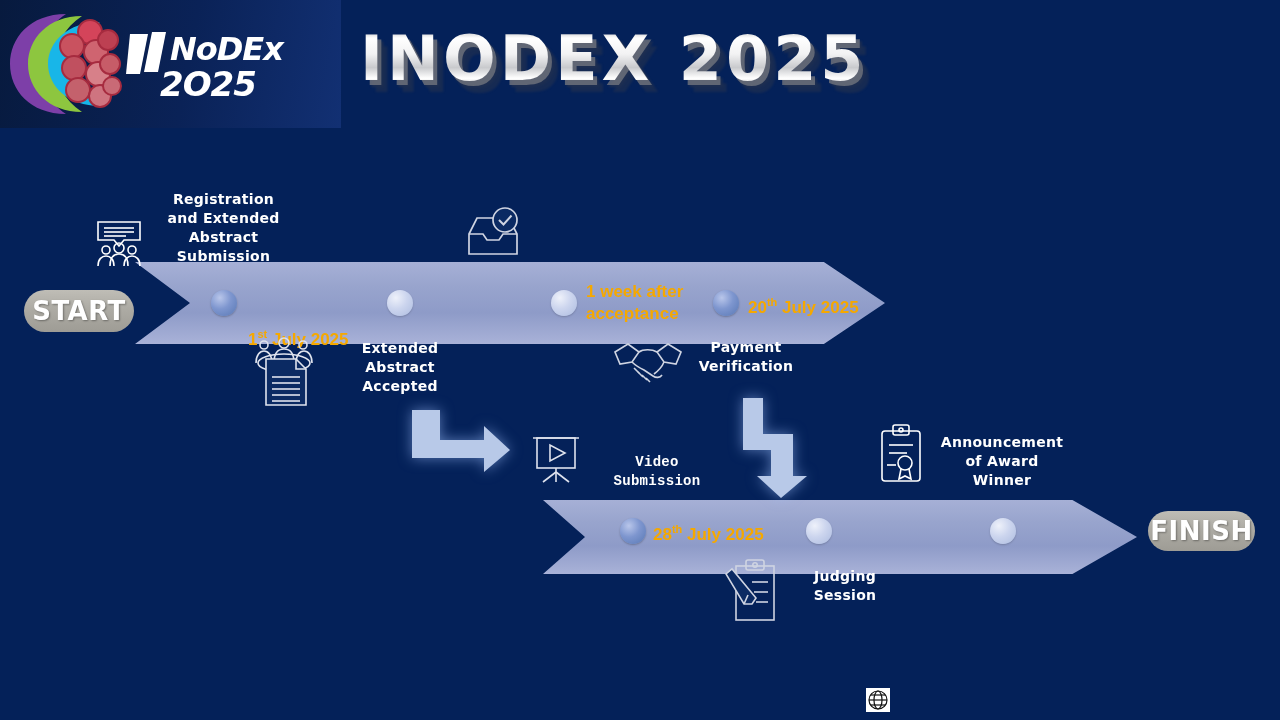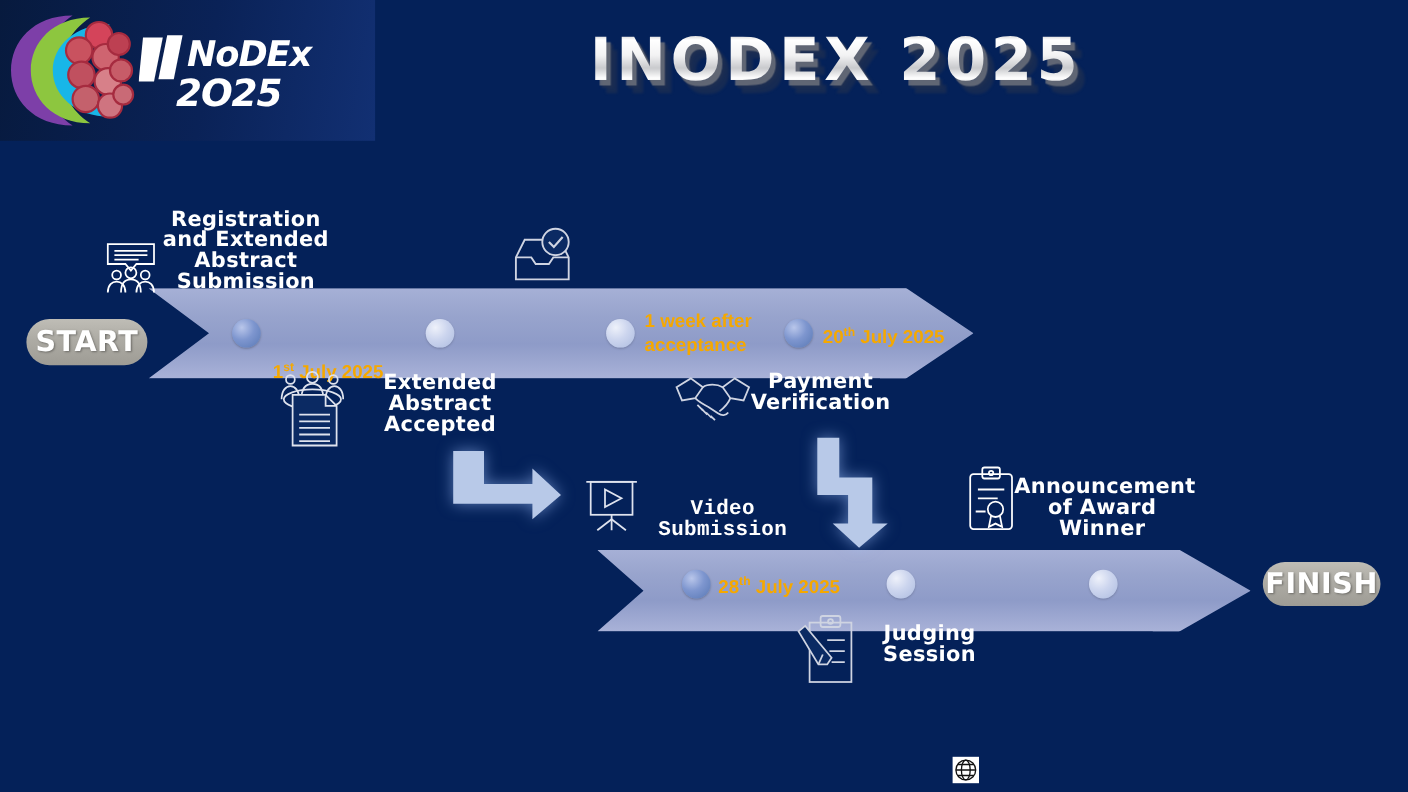--- a/index.html
+++ b/index.html
@@ -32,24 +32,23 @@
     position: absolute;
     left: 126px; top: 26px;
     width: 205px; height: 80px;
   }
 
   
   #main-title {
     position: absolute;
     left: 360px; top: 26px;
     width: 800px;
-    text-align: center;
     font-family: "DejaVu Sans", sans-serif;
     font-weight: bold;
-    font-size: 54px;
+    font-size: 62px;
     letter-spacing: 4px;
     color: #e9e9ea;
     background: linear-gradient(180deg, #9d9ea1 0%, #ffffff 18%, #f2f2f3 42%, #c9cacd 62%, #ffffff 78%, #a9aaae 100%);
     -webkit-background-clip: text;
     background-clip: text;
     -webkit-text-fill-color: transparent;
     text-shadow: none;
     filter: drop-shadow(4px 5px 0px rgba(120,122,128,0.75)) drop-shadow(6px 7px 1px rgba(60,62,70,0.45));
     line-height: 1.08;
     white-space: nowrap;
@@ -114,21 +113,21 @@
     white-space: nowrap;
   }
   .date-label sup { font-size: 11px; }
 
   
   .stage-label {
     position: absolute;
     color: #ffffff;
     font-family: "DejaVu Sans", sans-serif;
     font-weight: bold;
-    font-size: 19px;
+    font-size: 14px;
     line-height: 19px;
     text-align: center;
     white-space: pre-line;
     letter-spacing: 0.3px;
   }
   .icon-box { position: absolute; }
   .icon-box svg { display: block; }
 
   
   .elbow { position: absolute; filter: drop-shadow(0 0 7px rgba(160,195,255,0.55)); }

